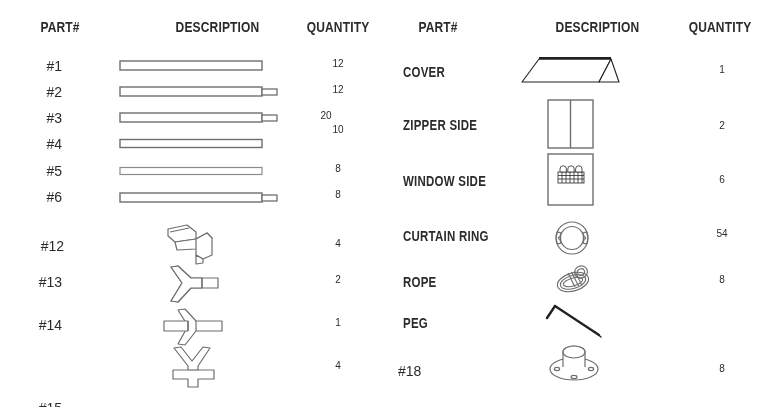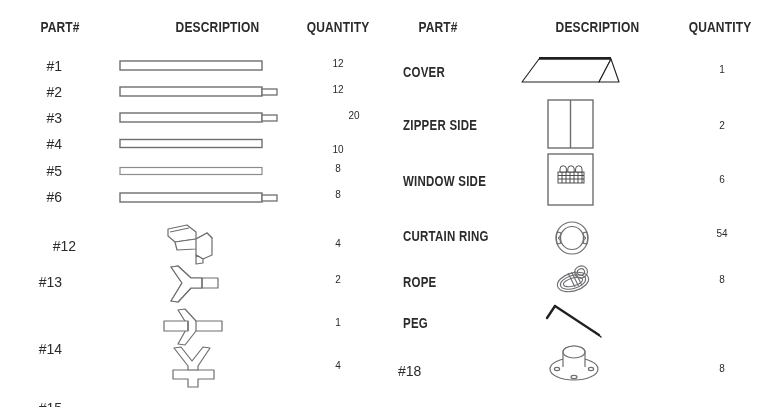--- a/index.html
+++ b/index.html
@@ -108,48 +108,48 @@
   </div>
   <div class="cell qty" style="left:292px; top:84px; width:92px;">12</div>
 
   <div class="cell partno" style="left:2px;  top:110px; width:60px;">#3</div>
   <div class="art" style="left:118px; top:111px;">
     <svg width="165" height="14" viewBox="0 0 165 14">
       <rect x="2" y="2" width="142" height="9" fill="#fff" stroke="#6d6e71" stroke-width="1.4"></rect>
       <rect x="144" y="4" width="15" height="6" fill="#fff" stroke="#6d6e71" stroke-width="1.3"></rect>
     </svg>
   </div>
-  <div class="cell qty" style="left:308px; top:110px; width:92px;">20</div>
+  <div class="cell qty" style="left:280px; top:110px; width:92px;">20</div>
 
   <div class="cell partno" style="left:2px;  top:136px; width:60px;">#4</div>
   <div class="art" style="left:118px; top:137px;">
     <svg width="150" height="14" viewBox="0 0 150 14">
       <rect x="2" y="2.5" width="142" height="8" fill="#fff" stroke="#6d6e71" stroke-width="1.4"></rect>
     </svg>
   </div>
-  <div class="cell qty" style="left:292px; top:144px; width:92px;">10</div>
+  <div class="cell qty" style="left:292px; top:124px; width:92px;">10</div>
 
   <div class="cell partno" style="left:2px;  top:163px; width:60px;">#5</div>
   <div class="art" style="left:118px; top:165px;">
     <svg width="150" height="12" viewBox="0 0 150 12">
       <rect x="2" y="2.5" width="142" height="7" fill="#fff" stroke="#8b8c8e" stroke-width="1.2"></rect>
     </svg>
   </div>
   <div class="cell qty" style="left:292px; top:163px; width:92px;">8</div>
 
   <div class="cell partno" style="left:2px;  top:189px; width:60px;">#6</div>
   <div class="art" style="left:118px; top:191px;">
     <svg width="165" height="14" viewBox="0 0 165 14">
       <rect x="2" y="2" width="142" height="9" fill="#fff" stroke="#6d6e71" stroke-width="1.4"></rect>
       <rect x="144" y="4" width="15" height="6" fill="#fff" stroke="#6d6e71" stroke-width="1.3"></rect>
     </svg>
   </div>
   <div class="cell qty" style="left:292px; top:189px; width:92px;">8</div>
 
-  <div class="cell partno" style="left:16px;  top:238px; width:60px;">#12</div>
+  <div class="cell partno" style="left:4px;  top:238px; width:60px;">#12</div>
   <div class="art" style="left:163px; top:222px;">
     <svg width="60" height="44" viewBox="0 0 60 44">
       <g fill="#fff" stroke="#6d6e71" stroke-width="1.2" stroke-linejoin="round">
         <path d="M5 7 L24 3 L33 10 L33 17 L12 20 L5 14 Z"></path>
         <path d="M12 20 L33 17 L44 11 L49 16 L33 27 L14 28 Z"></path>
         <path d="M33 17 L44 11 L49 16 L49 33 L40 37 L33 33 Z"></path>
         <path d="M33 33 L40 37 L40 41 L33 42 Z"></path>
         <path d="M7 10 L26 6"></path>
       </g>
     </svg>
@@ -161,21 +161,21 @@
     <svg width="56" height="38" viewBox="0 0 56 38">
       <g fill="#fff" stroke="#6d6e71" stroke-width="1.2" stroke-linejoin="round">
         <path d="M5 2 L12 1 L25 13 L36 13 L52 13 L52 23 L36 23 L25 23 L12 37 L5 36 L16 18 Z"></path>
         <path d="M5 36 L12 37 L25 23 L36 23 L36 13 L25 13 L12 1 L5 2 L16 18 Z"></path>
         <path d="M36 13 L36 23"></path>
       </g>
     </svg>
   </div>
   <div class="cell qty" style="left:292px; top:274px; width:92px;">2</div>
 
-  <div class="cell partno" style="left:2px;  top:317px; width:60px;margin-top:24px;">#14</div>
+  <div class="cell partno" style="left:2px;  top:317px; width:60px;">#14</div>
   <div class="art" style="left:160px; top:308px;">
     <svg width="66" height="38" viewBox="0 0 66 38">
       <g fill="#fff" stroke="#6d6e71" stroke-width="1.2" stroke-linejoin="round">
         <path d="M18 2 L25 1 L36 13 L62 13 L62 23 L36 23 L25 37 L18 36 L28 18 Z"></path>
         <path d="M4 13 L28 13 L28 23 L4 23 Z"></path>
         <path d="M28 13 L28 23"></path>
         <path d="M36 13 L36 23"></path>
       </g>
     </svg>
   </div>

